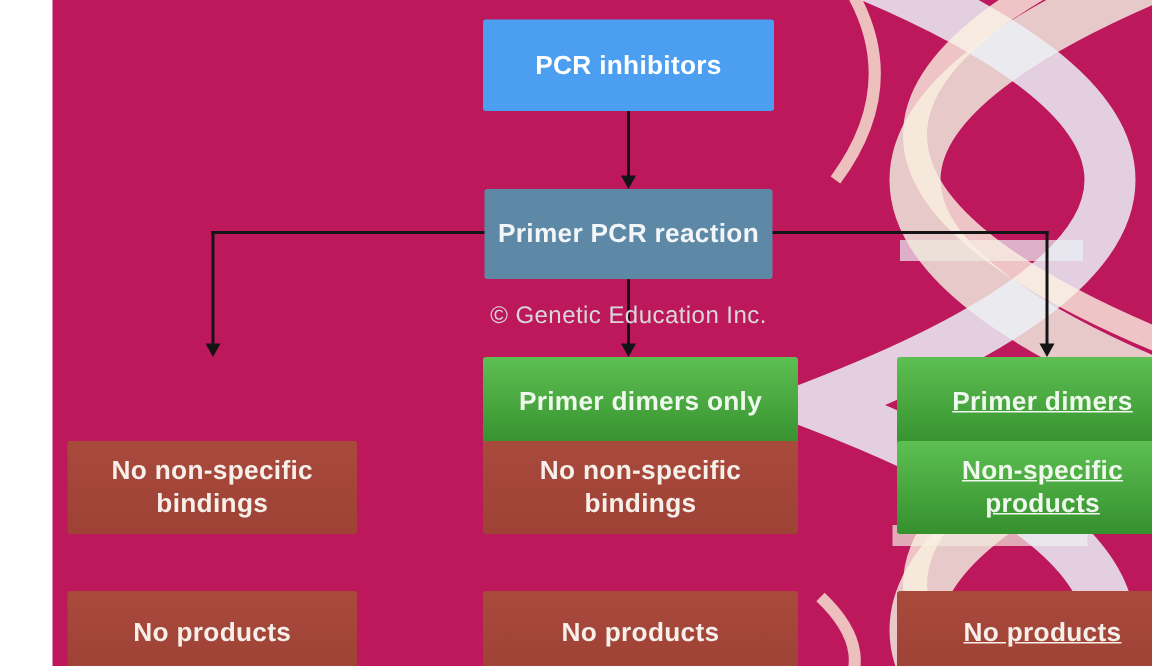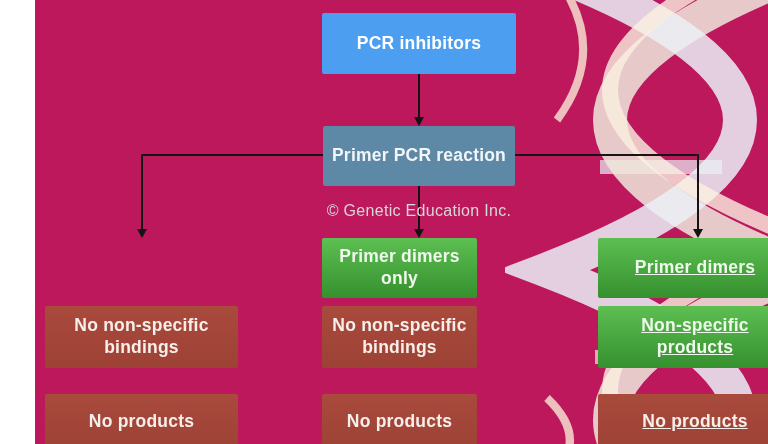--- a/index.html
+++ b/index.html
@@ -25,24 +25,24 @@
     border-top:9px solid var(--line);
   }
   .watermark{
     position:absolute;left:287px;top:202px;width:194px;text-align:center;
     font-size:16px;color:var(--watermark_gray);font-weight:normal;letter-spacing:.3px;
   }
   
   .n-root{left:287px;top:13px;width:194px;height:61px;}
   .n-secondary{left:288px;top:126px;width:192px;height:60px;}
   .c0{left:10px;width:193px;}
-  .c1{left:287px;width:155px;}
+  .c1{left:287px;width:210px;}
   .c2{left:563px;width:194px;text-decoration:underline;}
   .r0{top:238px;height:60px;}
-  .r1{top:306px;height:62px;}
+  .r1{top:294px;height:62px;}
   .r2{top:394px;height:56px;}
 </style>
 </head>
 <body>
 
 <div class="stage">
 
   <svg class="bg-helix" viewBox="0 0 298 444" aria-hidden="true">
     <rect x="95" y="160" width="122" height="14" fill="#EAF0F6" opacity="0.7"></rect>
     <rect x="90" y="350" width="130" height="14" fill="#F0E9DC" opacity="0.7"></rect>

